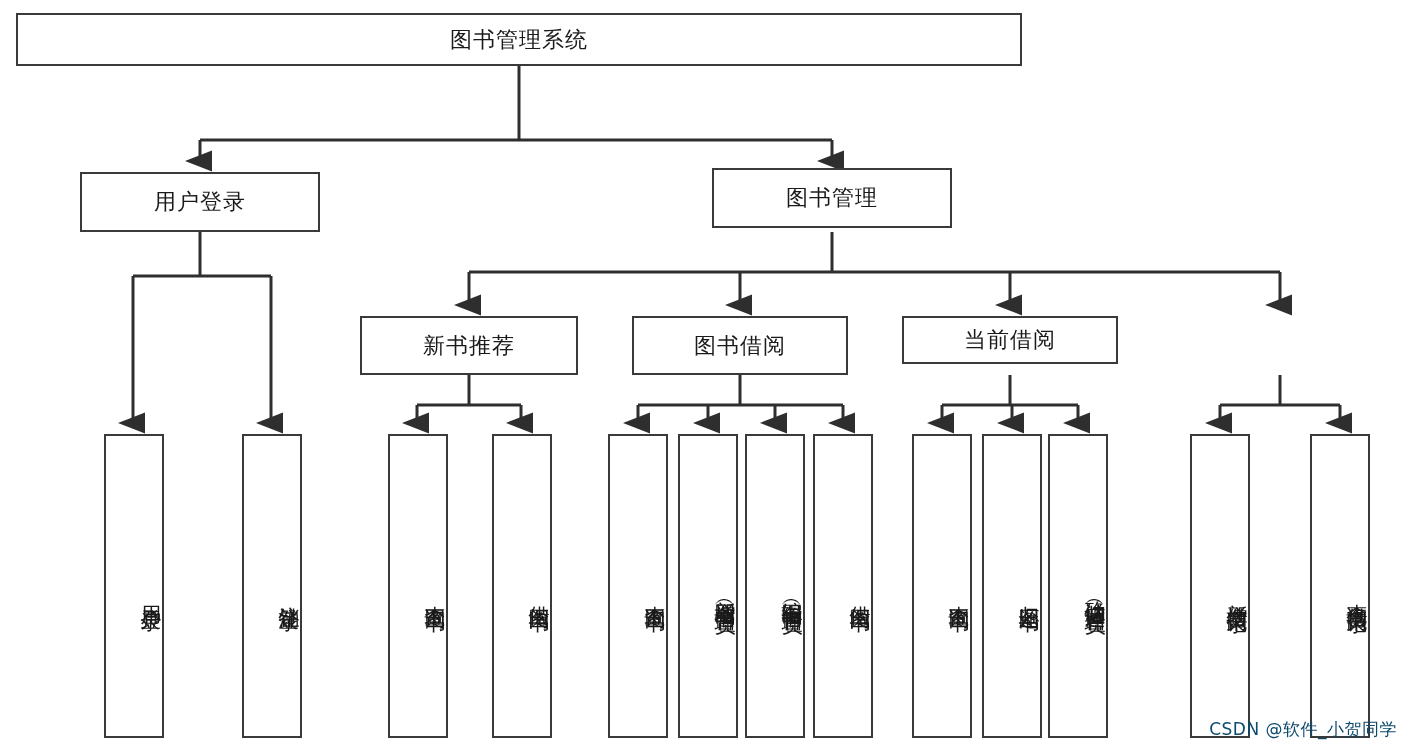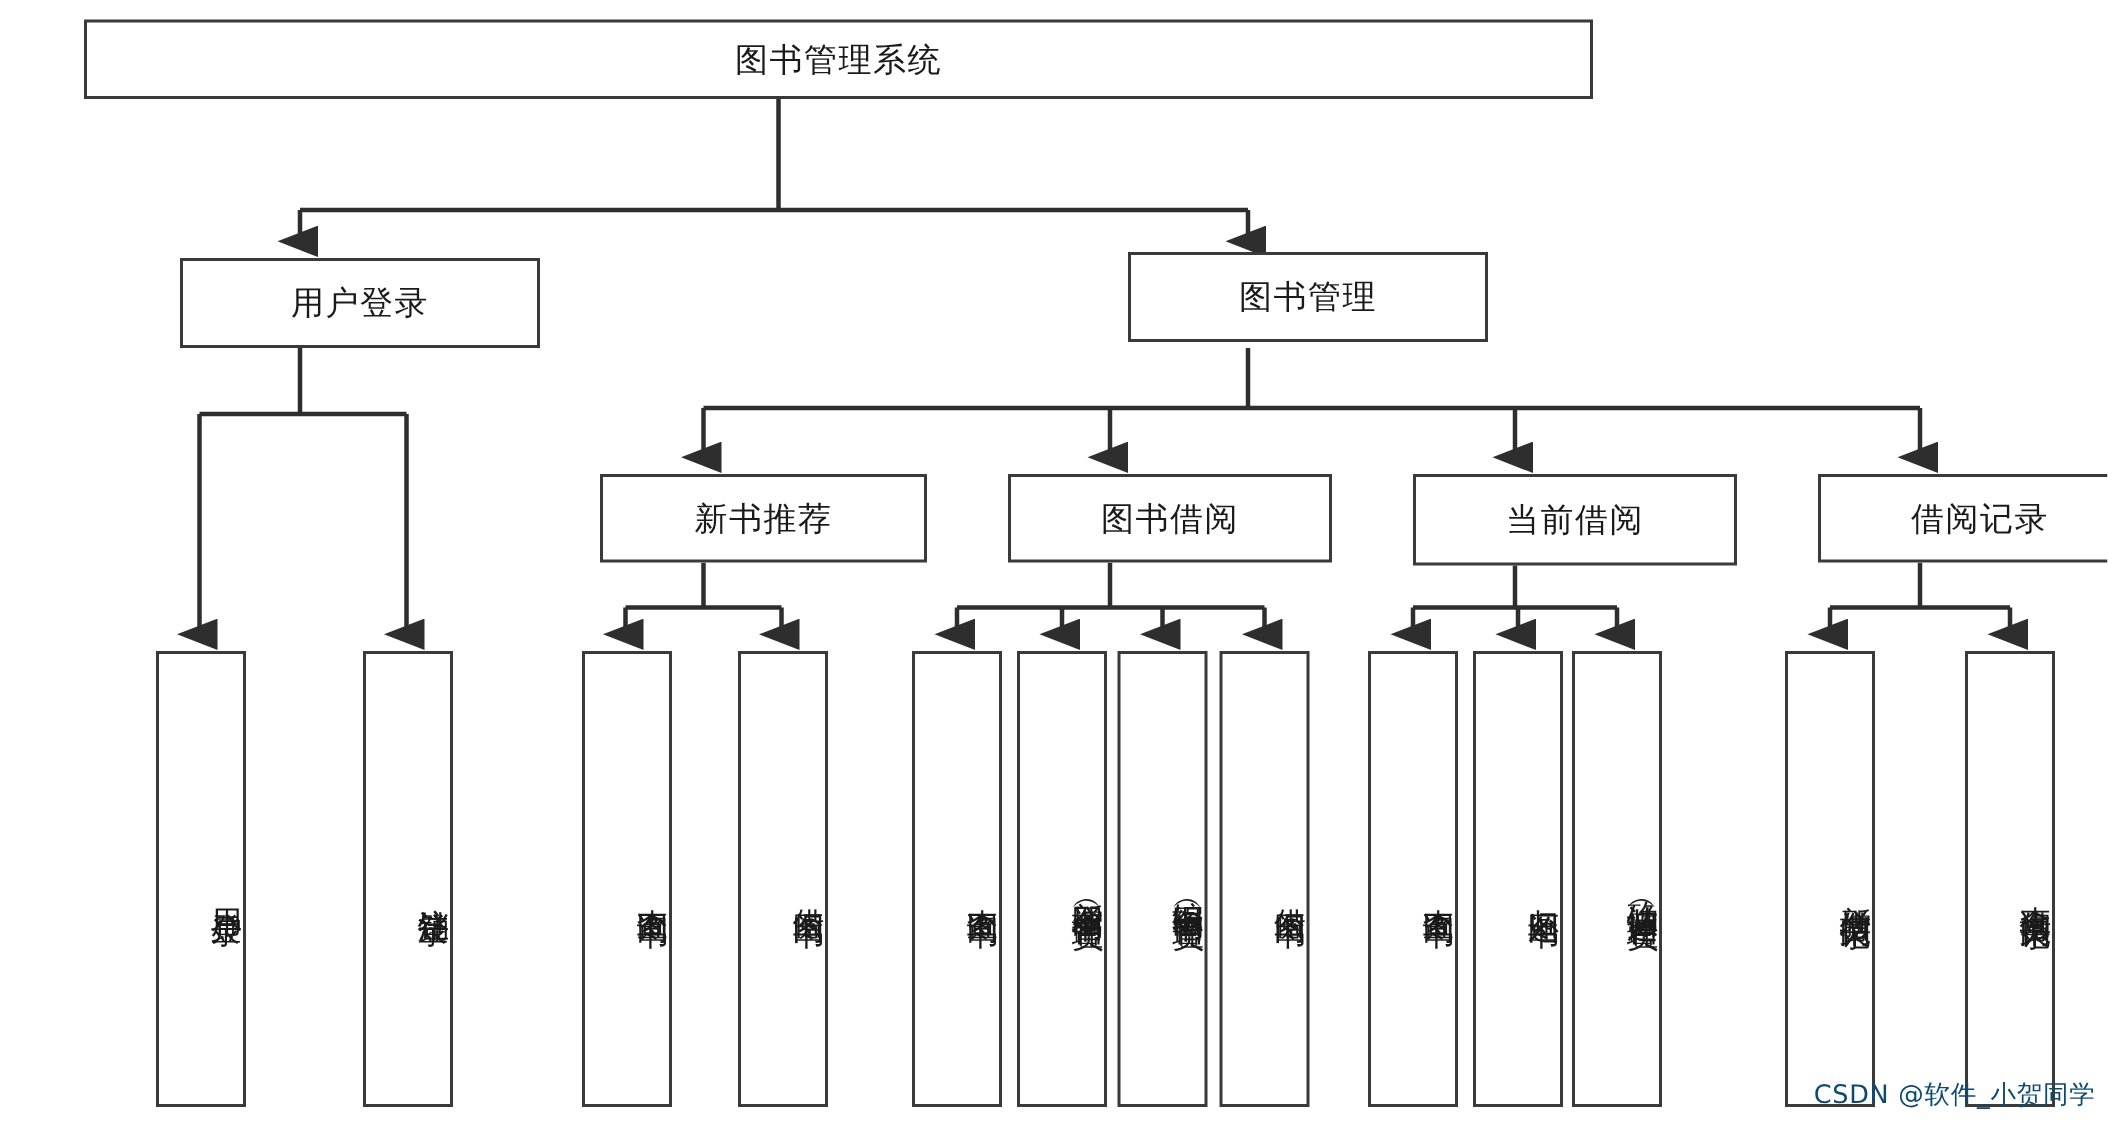--- a/index.html
+++ b/index.html
@@ -31,21 +31,20 @@
     background: #ffffff;
     border: 2px solid #3a3a3a;
     display: flex;
     align-items: center;
     justify-content: center;
     color: #1a1a1a;
   }
   .node.horiz {
     font-size: 22px;
     letter-spacing: 1px;
-    margin-left: 40px;
   }
   .node.vert {
     writing-mode: vertical-rl;
     text-orientation: upright;
     font-size: 21px;
     letter-spacing: 2px;
     padding-top: 14px;
     align-items: flex-start;
     justify-content: center;
     line-height: 1.05;
@@ -129,25 +128,22 @@
   <div class="node horiz" style="left:712px; top:168px; width:240px; height:60px;">
     <span class="lbl">图书管理</span>
   </div>
 
   <div class="node horiz" style="left:632px; top:316px; width:216px; height:59px;">
     <span class="lbl">图书借阅</span>
   </div>
   <div class="node horiz" style="left:360px; top:316px; width:218px; height:59px;">
     <span class="lbl">新书推荐</span>
   </div>
-  <div class="node horiz" style="left:902px; top:316px; width:216px; height:61px;text-align:right;">
+  <div class="node horiz" style="left:902px; top:316px; width:216px; height:48px;text-align:right;">
     <span class="lbl">当前借阅</span>
-  </div>
-  <div class="node horiz" style="left:1172px; top:316px; width:216px; height:59px;">
-    <span class="lbl">借阅记录</span>
   </div>
 
   <div class="node vert" style="left:104px; top:434px; width:60px; height:304px;">
     <span class="lbl">用户登录</span>
   </div>
   <div class="node vert" style="left:242px; top:434px; width:60px; height:304px;">
     <span class="lbl">注销登录</span>
   </div>
 
   <div class="node vert" style="left:388px; top:434px; width:60px; height:304px;">

